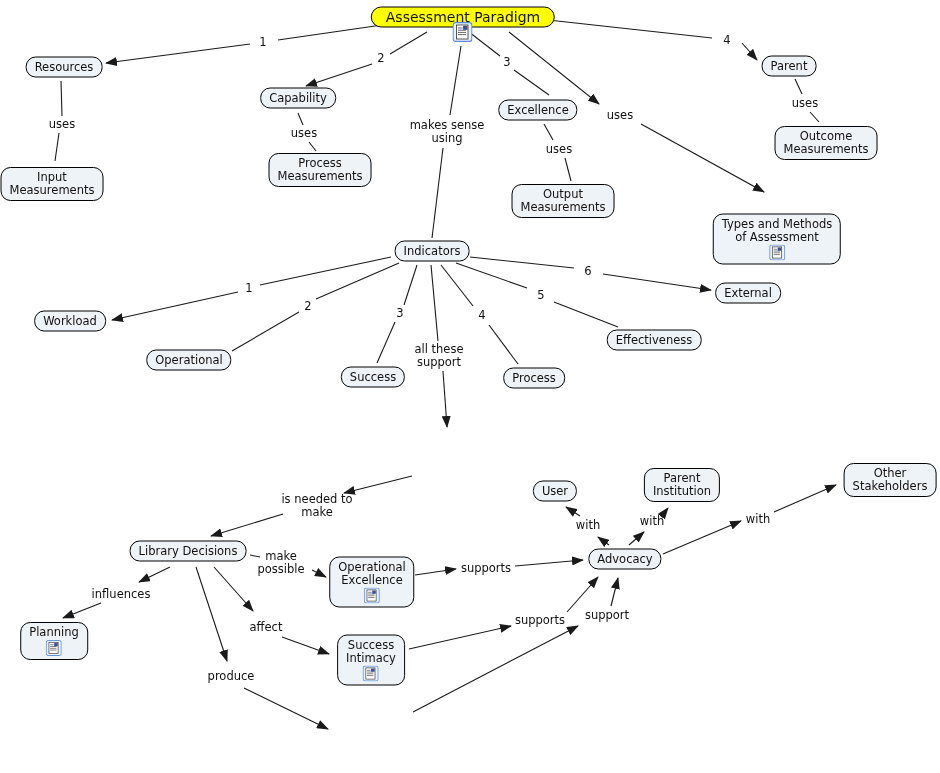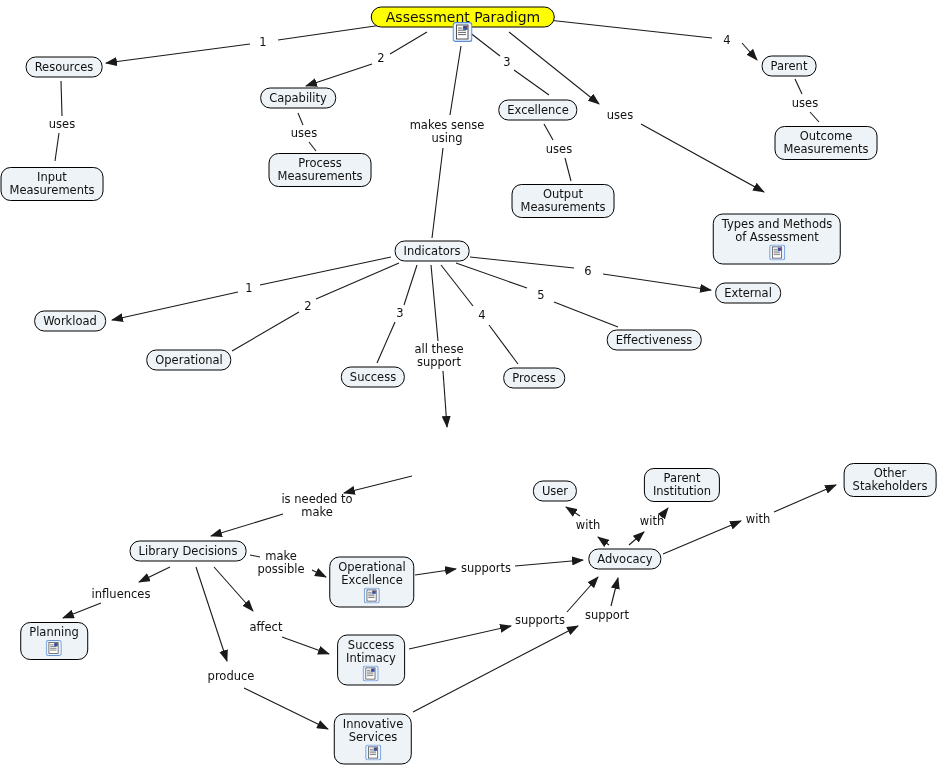--- a/index.html
+++ b/index.html
@@ -242,27 +242,20 @@
   <div class="node" style="left:372px;top:582px">
     <span class="nlabel">Operational
 Excellence</span>
     <svg class="res-icon" width="17" height="16" viewBox="0 0 20 20">
         <use href="#resicon"></use>
       </svg>
   </div>
   <div class="node" style="left:371px;top:660px">
     <span class="nlabel">Success
 Intimacy</span>
-    <svg class="res-icon" width="17" height="16" viewBox="0 0 20 20">
-        <use href="#resicon"></use>
-      </svg>
-  </div>
-  <div class="node" style="left:373px;top:739px">
-    <span class="nlabel">Innovative
-Services</span>
     <svg class="res-icon" width="17" height="16" viewBox="0 0 20 20">
         <use href="#resicon"></use>
       </svg>
   </div>
   <div class="node" style="left:625px;top:559px">
     <span class="nlabel">Advocacy</span>
   </div>
   <div class="node" style="left:555px;top:491px">
     <span class="nlabel">User</span>
   </div>

